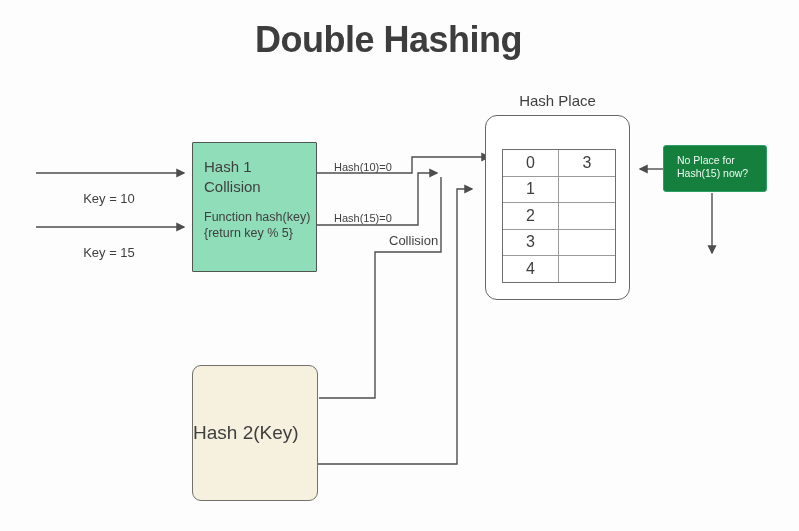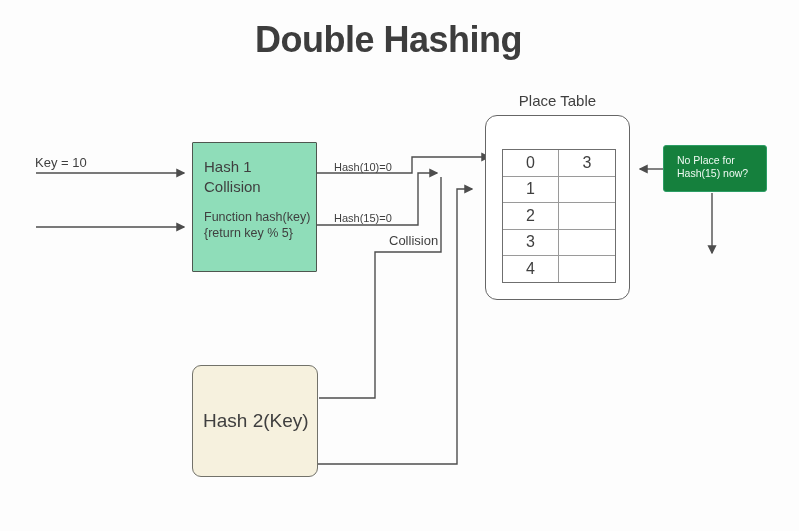--- a/index.html
+++ b/index.html
@@ -17,39 +17,39 @@
   #wires{position:absolute;left:0;top:0;width:799px;height:531px;}
 
   .lbl{position:absolute;white-space:nowrap;color:#3f3f3f;}
 
   .main-title{
     left:255px;top:19px;width:250px;
     text-align:right;
     font-size:36px;font-weight:bold;color:#3d3d3d;
     letter-spacing:-0.5px;
   }
-  .key-label{left:35px;width:148px;text-align:left;font-size:13px;}
+  .key-label{left:35px;width:148px;text-align:center;font-size:13px;margin-top:36px;}
   .hash-out-label{left:334px;font-size:11px;}
   .collision-label{left:376px;top:233px;font-size:13px;margin-left:13px;}
 
   .box{position:absolute;box-sizing:border-box;}
 
   .hash1-box{
     left:192px;top:142px;width:125px;height:130px;
     background:#8fddb9;border:1px solid #4e564f;border-radius:1px;
     padding:14px 0 0 11px;
   }
   .hash1-title{font-size:15px;line-height:20px;}
   .hash1-body{margin-top:12px;font-size:12.5px;line-height:16px;}
 
   .hash2-box{
-    left:192px;top:365px;width:126px;height:112px;
+    left:192px;top:365px;width:126px;height:136px;
     background:#f6f1de;border:1px solid #72726a;border-radius:9px;
     display:flex;align-items:center;
-    padding-left:10px;
+    padding-left:0;
     font-size:19px;
   }
 
   .note-box{
     left:663px;top:145px;width:104px;height:47px;
     background:#15803d;border:1px solid #2d9e66;border-radius:3px;
     padding:8px 0 0 13px;
     font-size:10.5px;line-height:13px;
     color:#eef9f2;
   }
@@ -98,37 +98,38 @@
       <path d="M441 177 V252 H375 V398 H319"></path>
       <path d="M318 464 H457 V189 H472" marker-end="url(#arr)"></path>
       <path d="M663 169 H640" marker-end="url(#arr)"></path>
       <path d="M712 193 V253" marker-end="url(#arr)"></path>
     </g>
   </svg>
 
   <div class="lbl main-title">Double Hashing</div>
 
   <div class="lbl key-label" style="top:155px">Key = 10</div>
+  <div class="lbl key-label" style="top:209px">Key = 15</div>
 
   <div class="box hash1-box">
     <div class="hash1-title">
       <div>Hash 1</div>
       <div>Collision</div>
     </div>
     <div class="hash1-body">
       <div>Function hash(key)</div>
       <div>{return key % 5}</div>
     </div>
   </div>
 
   <div class="lbl hash-out-label" style="top:161px">Hash(10)=0</div>
   <div class="lbl hash-out-label" style="top:212px">Hash(15)=0</div>
   <div class="lbl collision-label">Collision</div>
 
-  <div class="lbl ht-title">Place Table</div>
+  <div class="lbl ht-title">Hash Place</div>
 
   <div class="box ht-container">
     <div class="ht-grid">
       <div class="ht-row">
         <div class="ht-cell idx">0</div>
         <div class="ht-cell val">3</div>
       </div>
       <div class="ht-row">
         <div class="ht-cell idx">1</div>
         <div class="ht-cell val"></div>

